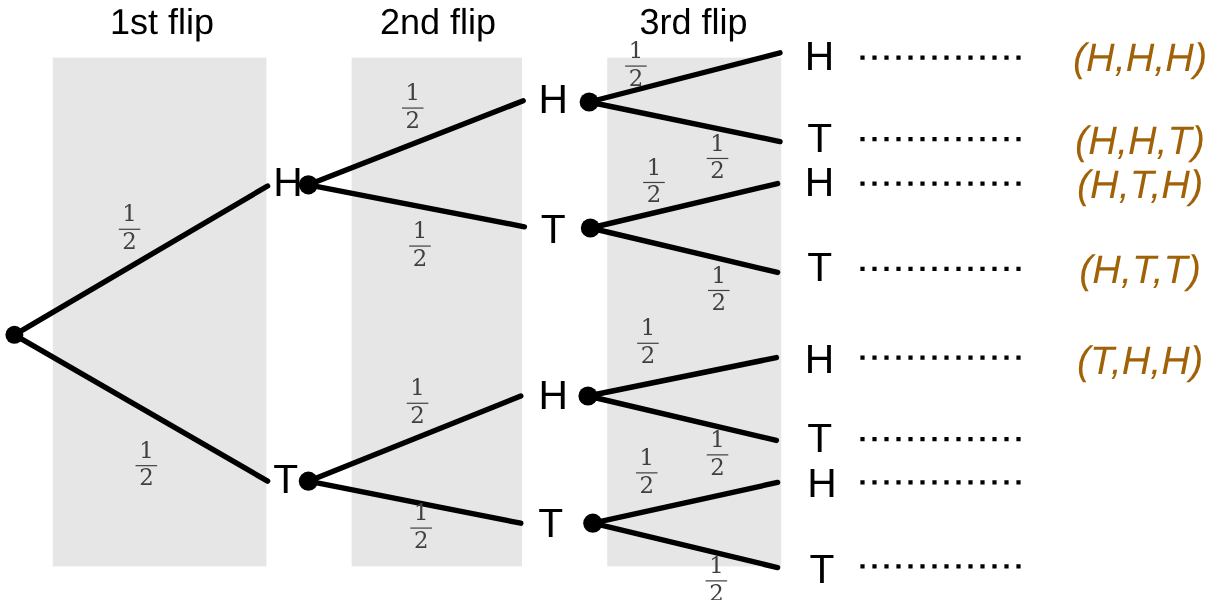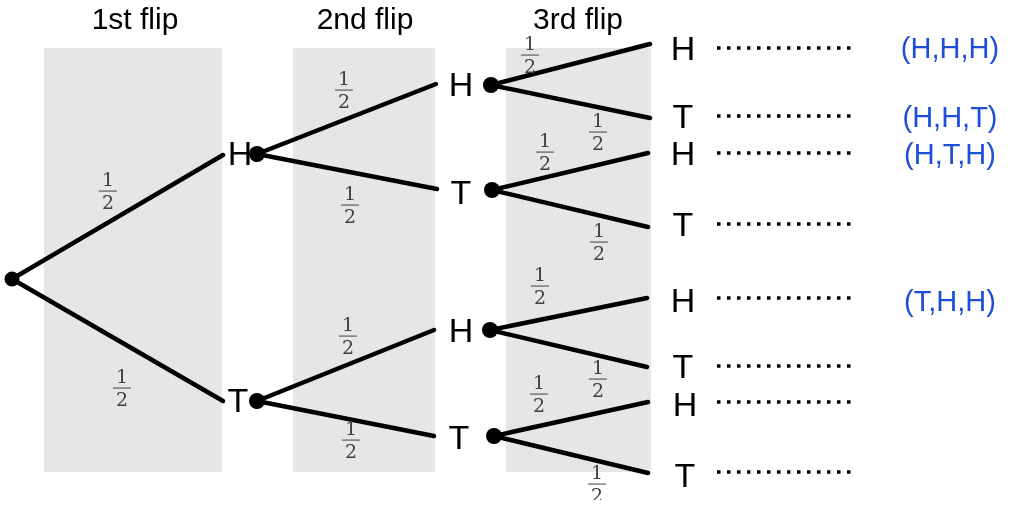--- a/index.html
+++ b/index.html
@@ -15,21 +15,21 @@
   .col-header{
     position:absolute;top:2px;transform:translateX(-50%);
     font-size:30px;color:#000;white-space:nowrap;z-index:3;
   }
   .node-label{
     position:absolute;transform:translate(-50%,-50%);
     font-size:34px;color:#000;z-index:3;white-space:nowrap;
   }
   .outcome{
     position:absolute;transform:translate(-50%,-50%);
-    font-size:29px;color:#1d4ed8;z-index:3;white-space:nowrap;
+    font-size:33px;color:#a16207;z-index:3;white-space:nowrap;font-style:italic;
   }
   .frac{
     position:absolute;transform:translate(-50%,-50%);
     display:inline-flex;flex-direction:column;align-items:center;
     font-family:"DejaVu Serif",serif;font-size:19px;line-height:1.05;
     color:#404040;z-index:3;
   }
   .frac .num{border-bottom:1.6px solid #404040;padding:0 3px 1px;}
   .frac .den{padding-top:1px;}
 </style>
@@ -95,20 +95,21 @@
   <div class="node-label" style="left:683px;top:153px">H</div>
   <div class="node-label" style="left:683px;top:224px">T</div>
   <div class="node-label" style="left:683px;top:300px">H</div>
   <div class="node-label" style="left:683px;top:366px">T</div>
   <div class="node-label" style="left:685px;top:404px">H</div>
   <div class="node-label" style="left:685px;top:475px">T</div>
 
   <div class="outcome" style="left:950px;top:48px">(H,H,H)</div>
   <div class="outcome" style="left:950px;top:117px">(H,H,T)</div>
   <div class="outcome" style="left:950px;top:154px">(H,T,H)</div>
+  <div class="outcome" style="left:950px;top:225px">(H,T,T)</div>
   <div class="outcome" style="left:950px;top:301px">(T,H,H)</div>
 
   <div class="frac" style="left:108px;top:191px">
       <span class="num">1</span>
       <span class="den">2</span>
     </div>
   <div class="frac" style="left:122px;top:388px">
       <span class="num">1</span>
       <span class="den">2</span>
     </div>

